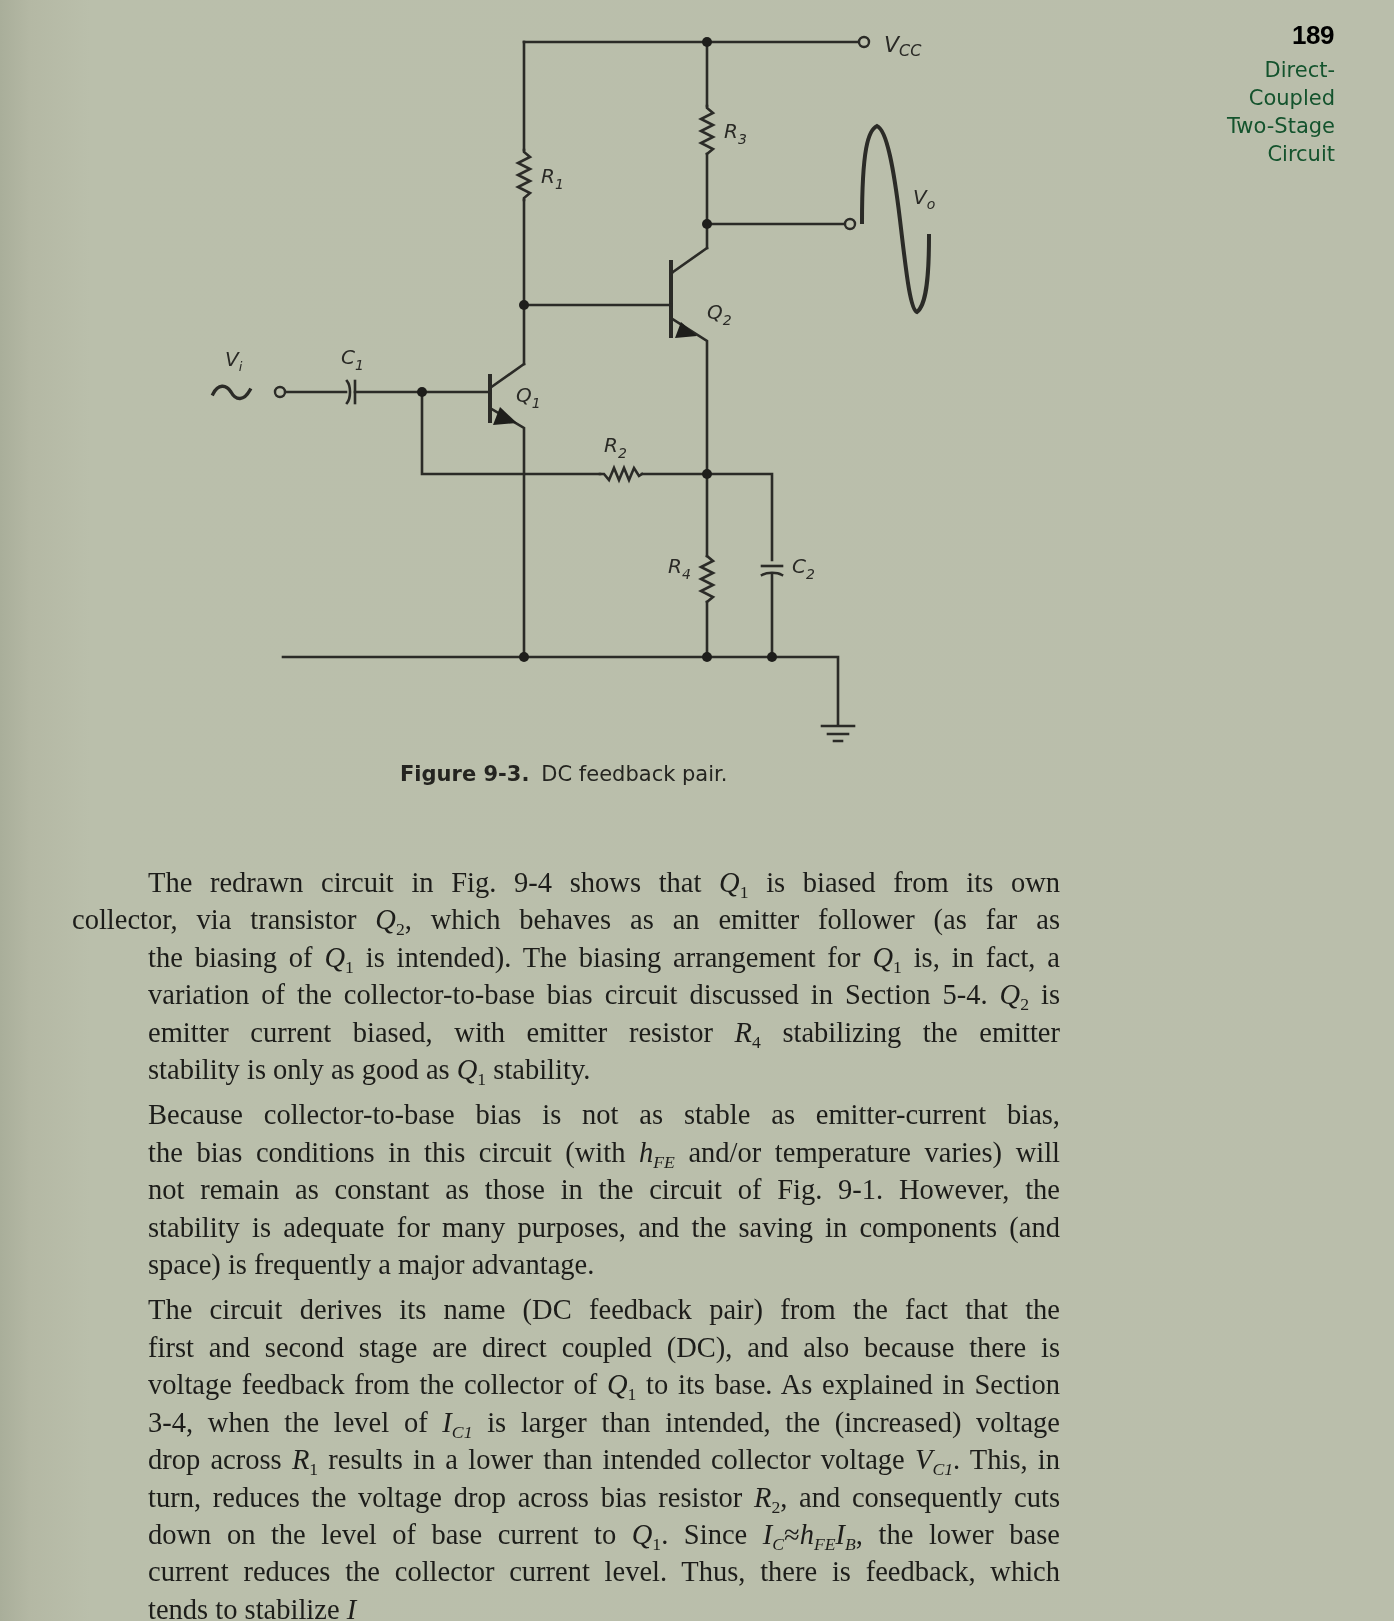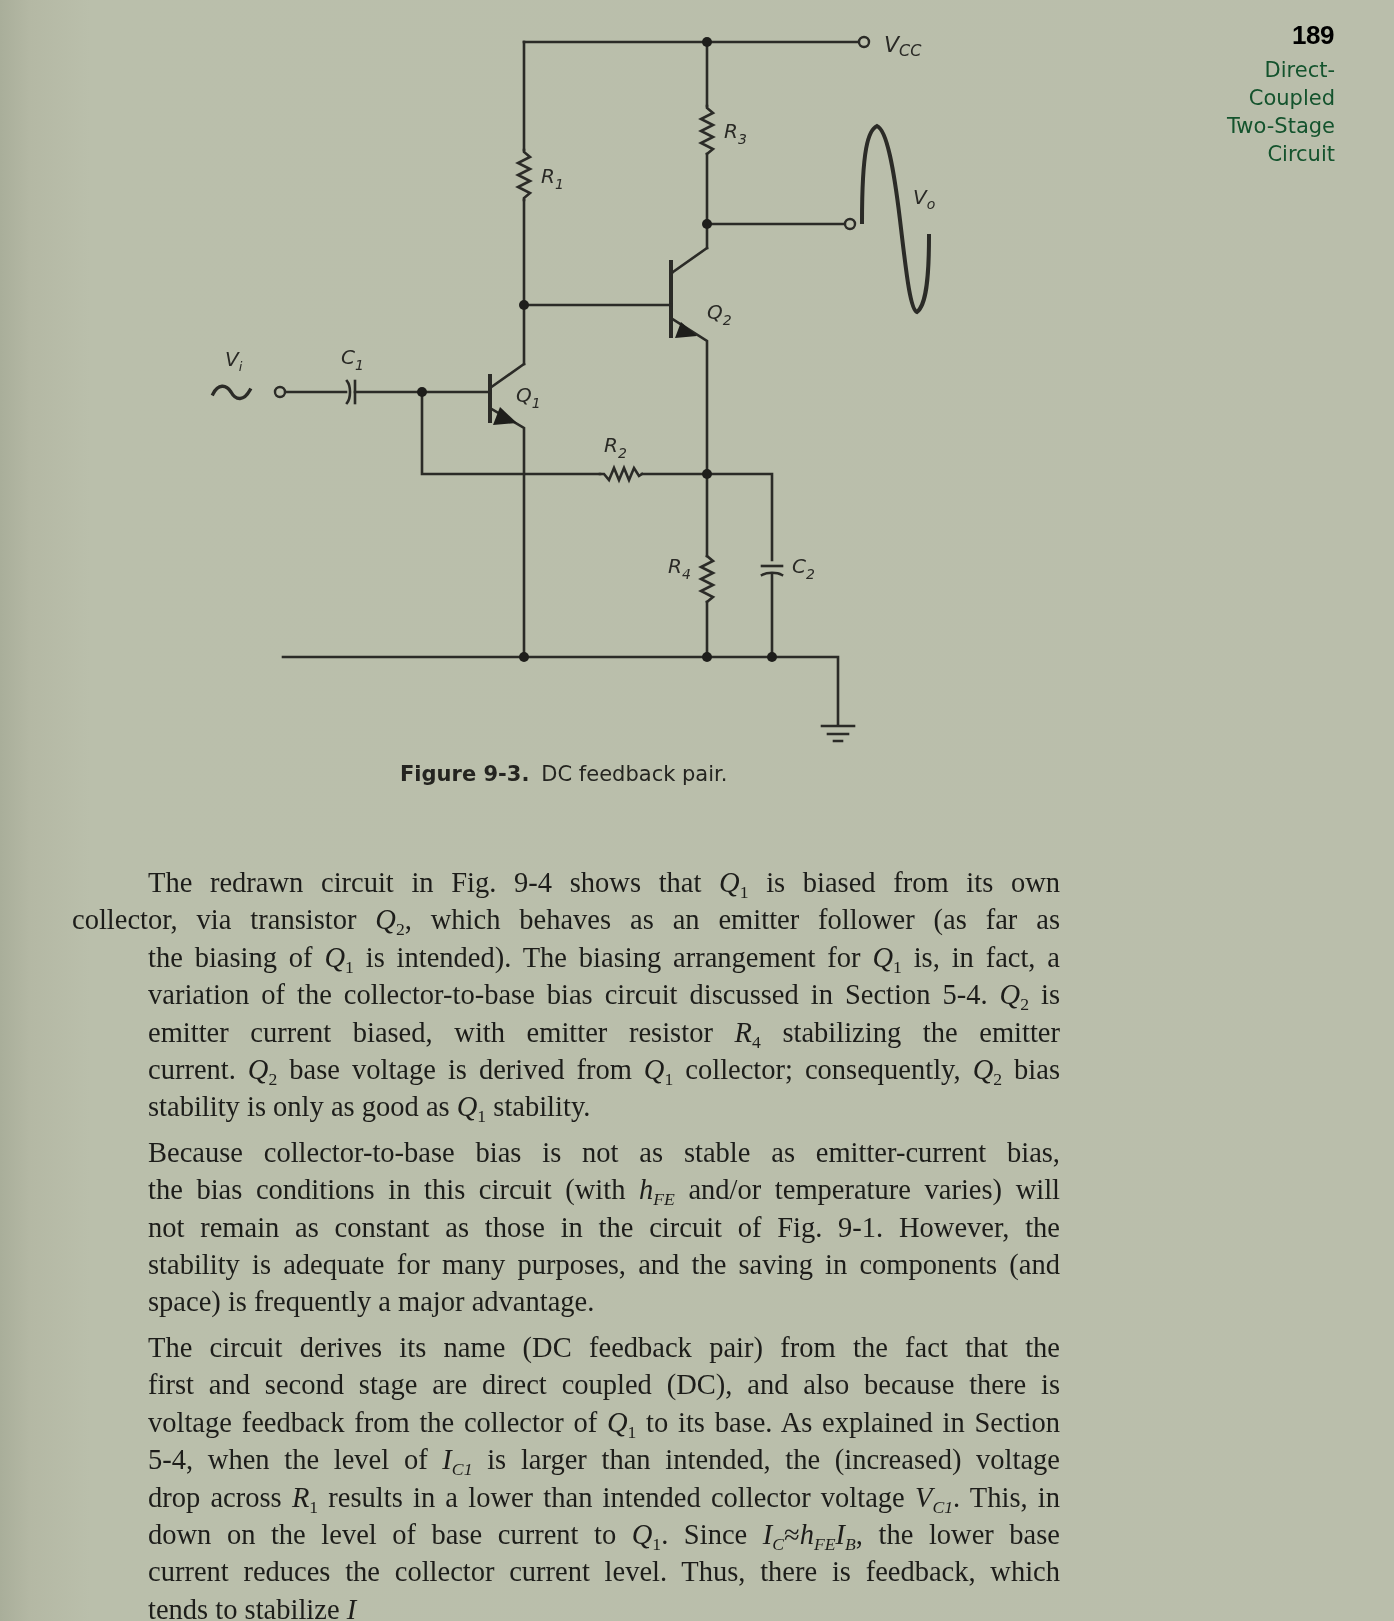--- a/index.html
+++ b/index.html
@@ -141,33 +141,33 @@
   <span class="fig-num">Figure 9-3.</span><span>DC feedback pair.</span>
 </div>
 
 <div class="body-text">
   <div class="para">
     <span class="ln"><span>The redrawn circuit in Fig. 9-4 shows that </span><i>Q</i><sub>1</sub><span> is biased from its own</span></span>
     <span class="ln" style="text-indent:0"><span>collector, via transistor </span><i>Q</i><sub>2</sub><span>, which behaves as an emitter follower (as far as</span></span>
     <span class="ln"><span>the biasing of </span><i>Q</i><sub>1</sub><span> is intended). The biasing arrangement for </span><i>Q</i><sub>1</sub><span> is, in fact, a</span></span>
     <span class="ln"><span>variation of the collector-to-base bias circuit discussed in Section 5-4. </span><i>Q</i><sub>2</sub><span> is</span></span>
     <span class="ln"><span>emitter current biased, with emitter resistor </span><i>R</i><sub>4</sub><span> stabilizing the emitter</span></span>
-    <span class="ln"><span>current. </span><i>Q</i><sub>2</sub><span> base voltage is derived from </span><i>Q</i><sub>1</sub><span> collector; consequently, </span><i>Q</i><sub>2</sub><span> bias</span></span>
     <span class="ln last"><span>stability is only as good as </span><i>Q</i><sub>1</sub><span> stability.</span></span>
   </div>
   <div class="para">
     <span class="ln"><span>Because collector-to-base bias is not as stable as emitter-current bias,</span></span>
     <span class="ln"><span>the bias conditions in this circuit (with </span><i>h</i><sub><i>FE</i></sub><span> and/or temperature varies) will</span></span>
     <span class="ln"><span>not remain as constant as those in the circuit of Fig. 9-1. However, the</span></span>
     <span class="ln"><span>stability is adequate for many purposes, and the saving in components (and</span></span>
     <span class="ln last"><span>space) is frequently a major advantage.</span></span>
   </div>
   <div class="para">
     <span class="ln"><span>The circuit derives its name (DC feedback pair) from the fact that the</span></span>
     <span class="ln"><span>first and second stage are direct coupled (DC), and also because there is</span></span>
     <span class="ln"><span>voltage feedback from the collector of </span><i>Q</i><sub>1</sub><span> to its base. As explained in Section</span></span>
-    <span class="ln"><span>5-4, when the level of </span><i>I</i><sub><i>C1</i></sub><span> is larger than intended, the (increased) voltage</span></span>
+    <span class="ln"><span>3-4, when the level of </span><i>I</i><sub><i>C1</i></sub><span> is larger than intended, the (increased) voltage</span></span>
     <span class="ln"><span>drop across </span><i>R</i><sub>1</sub><span> results in a lower than intended collector voltage </span><i>V</i><sub><i>C1</i></sub><span>. This, in</span></span>
+    <span class="ln"><span>turn, reduces the voltage drop across bias resistor </span><i>R</i><sub>2</sub><span>, and consequently cuts</span></span>
     <span class="ln"><span>down on the level of base current to </span><i>Q</i><sub>1</sub><span>. Since </span><i>I</i><sub><i>C</i></sub><span>≈</span><i>h</i><sub><i>FE</i></sub><i>I</i><sub><i>B</i></sub><span>, the lower base</span></span>
     <span class="ln"><span>current reduces the collector current level. Thus, there is feedback, which</span></span>
     <span class="ln last"><span>tends to stabilize </span><i>I</i></span>
   </div>
 </div>
 
 </body></html>

